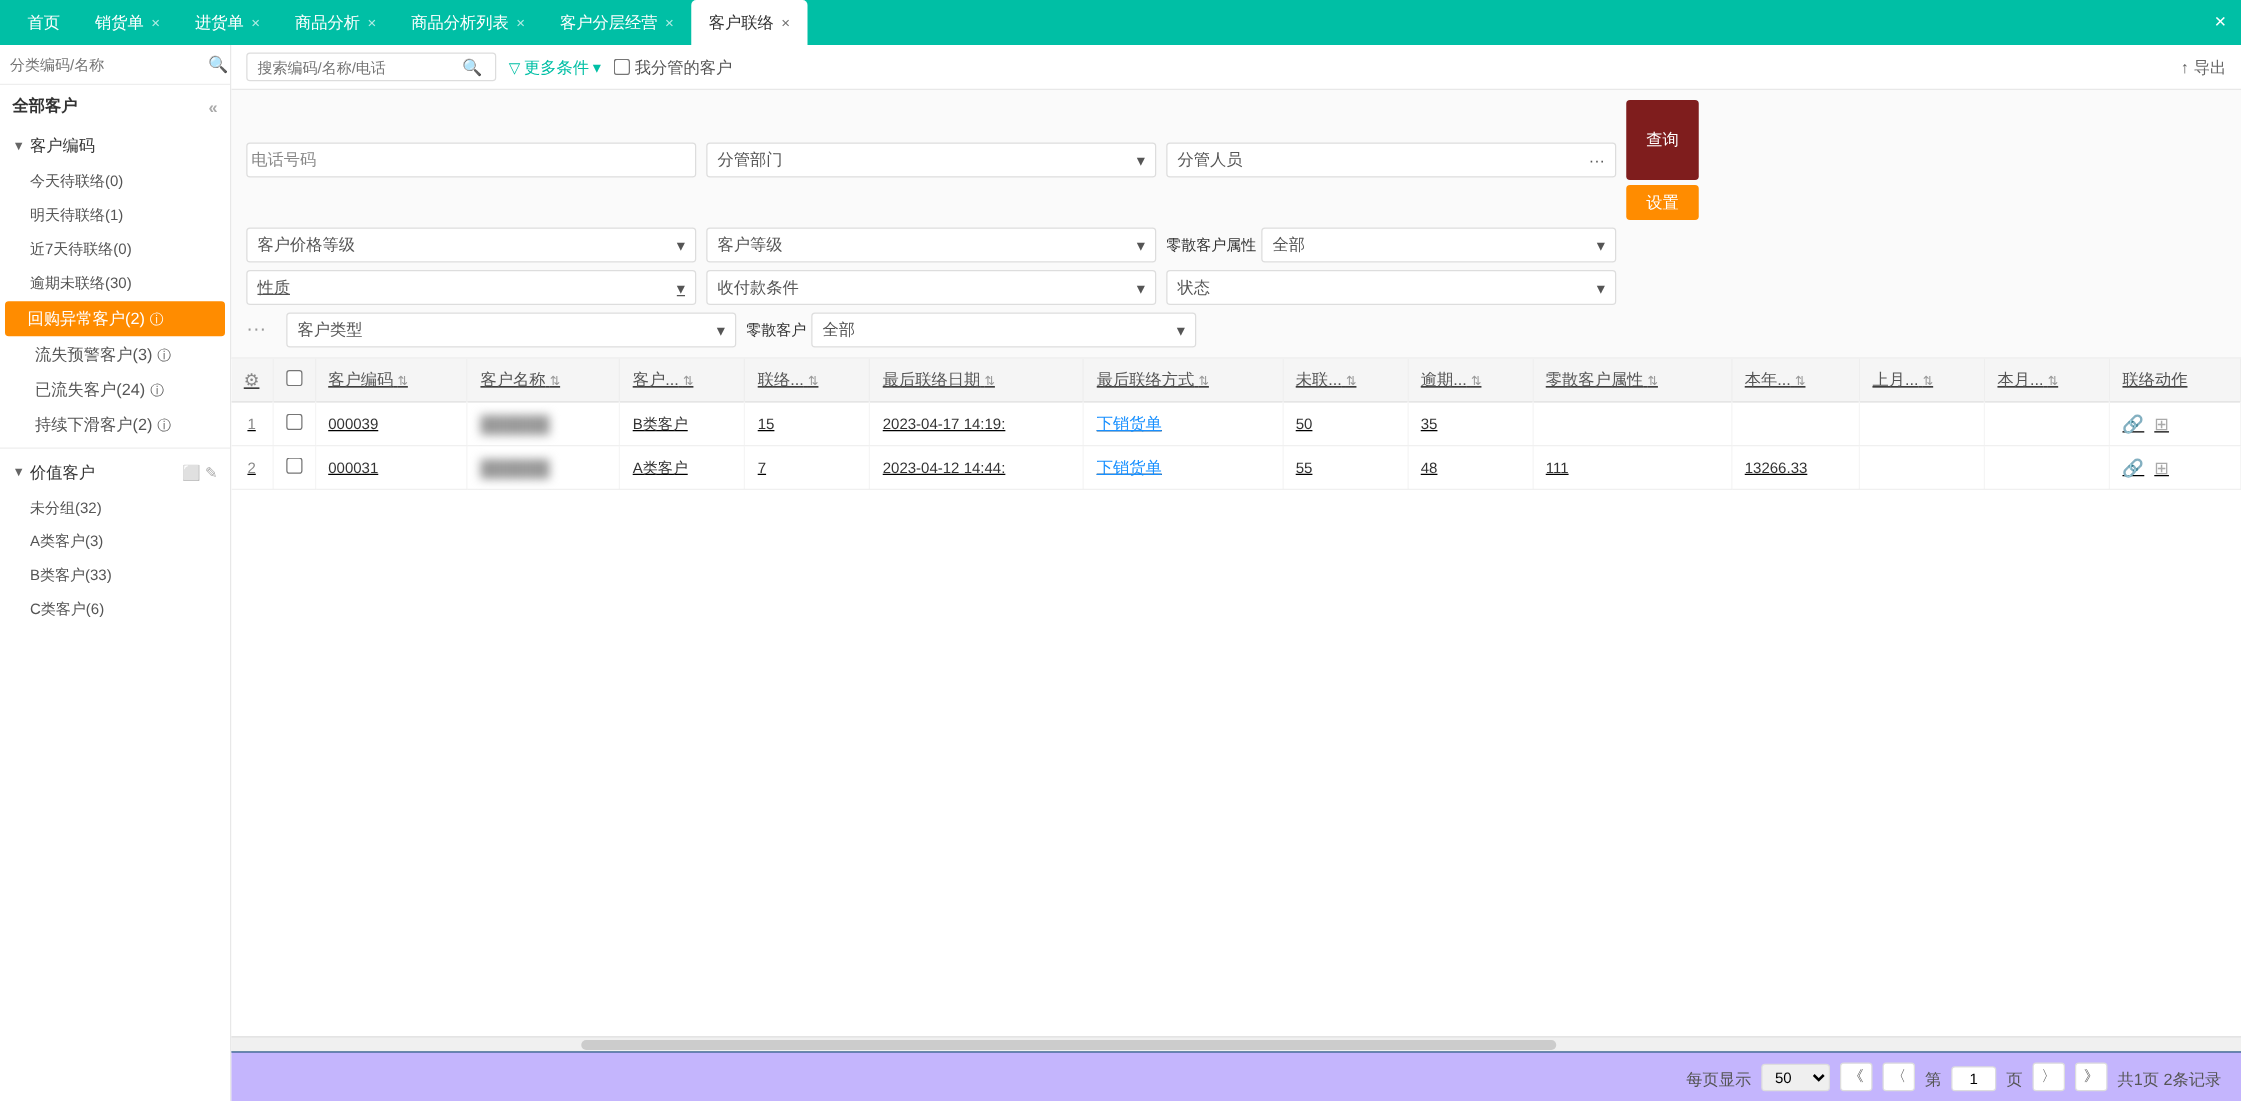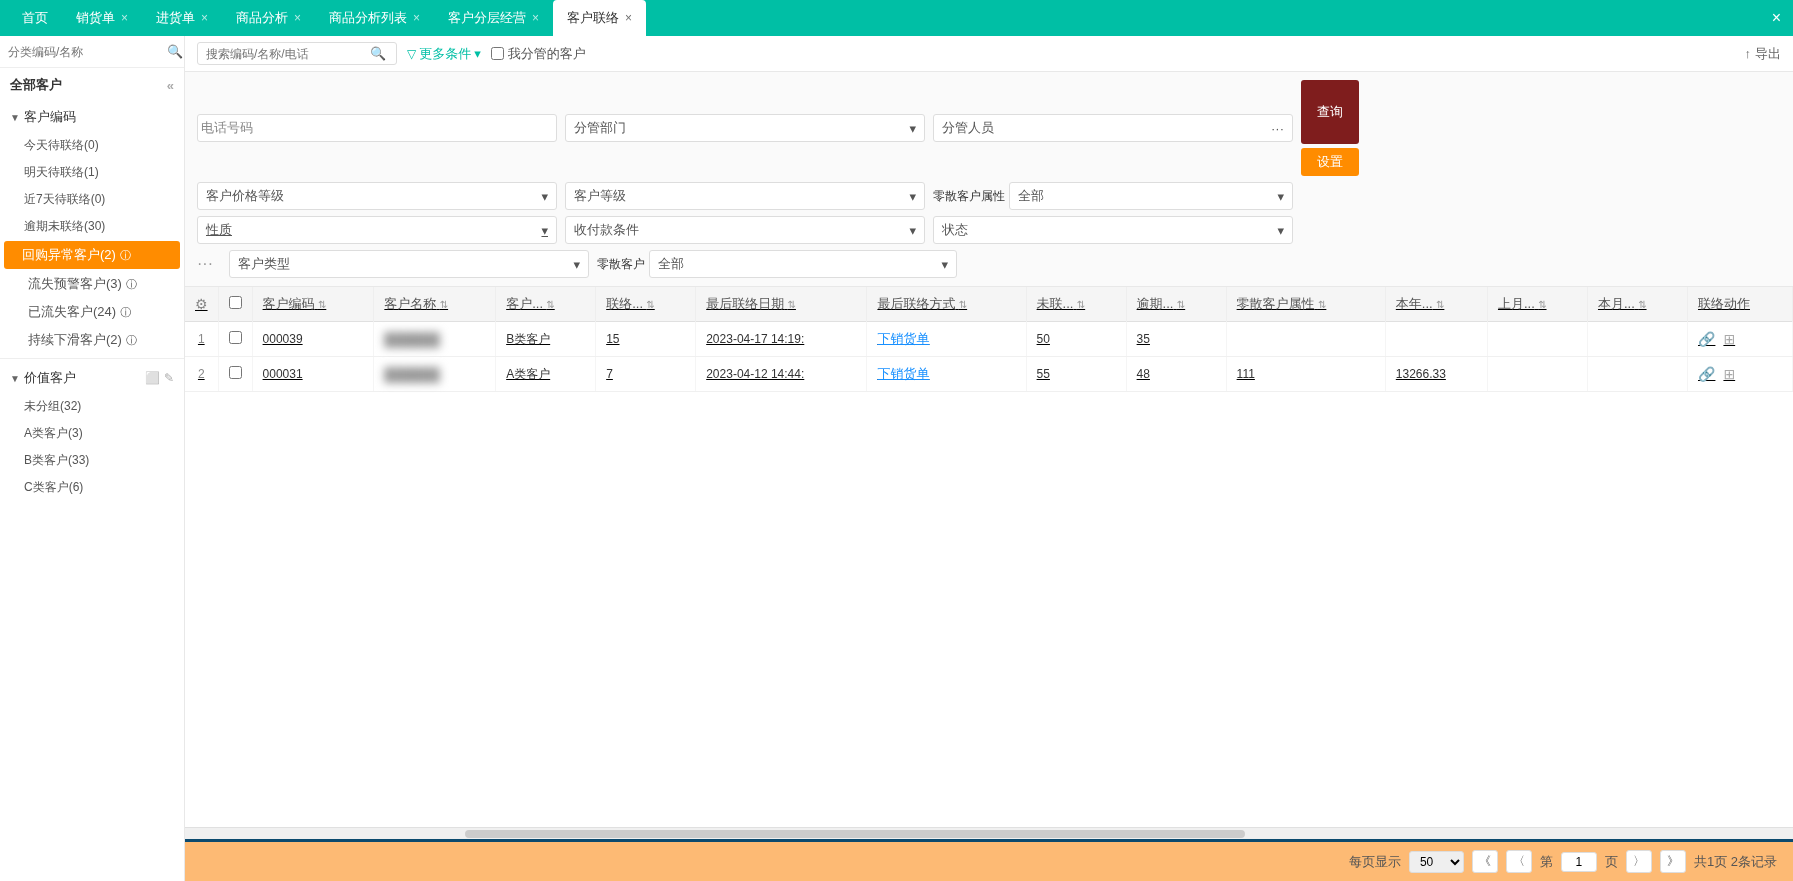--- a/index.html
+++ b/index.html
@@ -298,25 +298,25 @@
       font-size: 12px;
       color: #333;
       z-index: 100;
       box-shadow: 2px 2px 8px rgba(0,0,0,0.1);
       max-width: 320px;
       white-space: normal;
     }
 
     
     .pagination-bar {
-      background: #fdba74;
-      border-top: 3px solid #0c4a6e;
+      background: #c4b5fd;
+      border-top: 1px solid #0c4a6e;
       padding: 8px 16px;
       display: flex;
-      align-items: center;
+      align-items: flex-end;
       justify-content: flex-end;
       gap: 8px;
       font-size: 12px;
       color: #555;
     }
     .page-size-select {
       border: 1px solid #ddd;
       border-radius: 3px;
       padding: 2px 6px;
       font-size: 12px;

